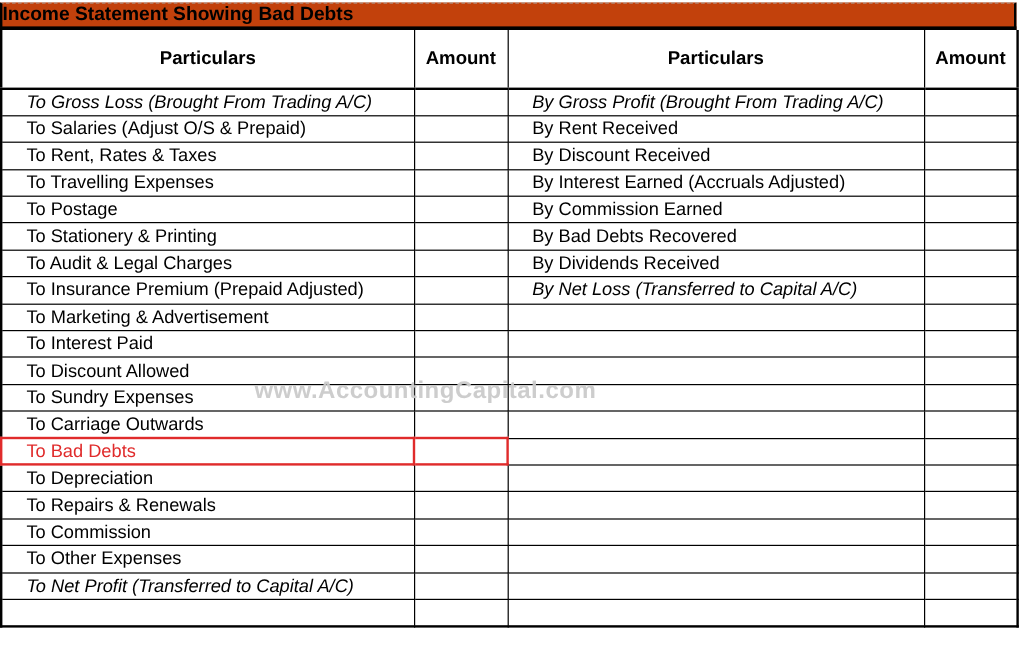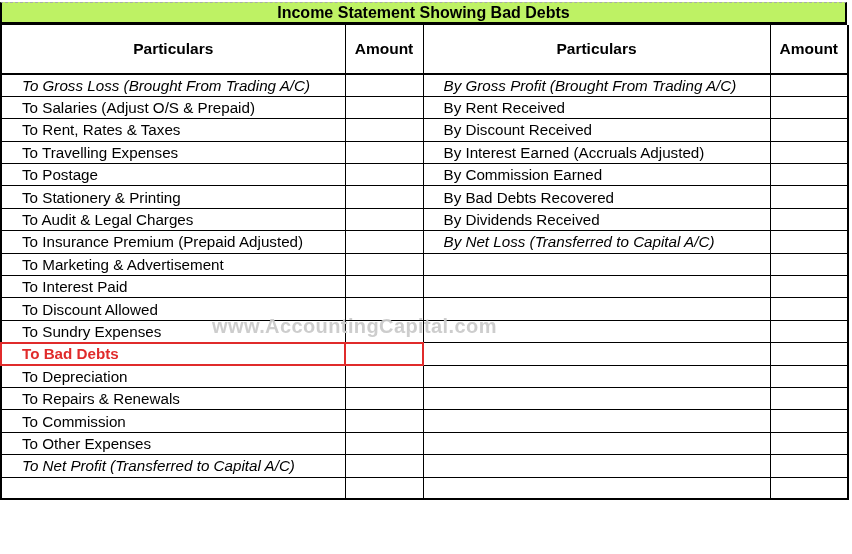--- a/index.html
+++ b/index.html
@@ -8,25 +8,25 @@
     font-family:"Liberation Sans", sans-serif; color:#000; overflow:hidden;
   }
   #frame { position:absolute; left:0; top:2px; width:847px; }
   .title-row {
     box-sizing:border-box;
     border-top:1px dashed #aaaaaa;
     border-left:2px solid #000;
     border-right:2px solid #000;
     border-bottom:3px solid #000;
     height:23px;
-    text-align:center;
+    text-align:left;
     font-weight:bold;
     font-size:16px;
     line-height:20px;
-    background:#bef264;
+    background:#c2410c;
   }
   table.ledger {
     border-collapse:collapse; table-layout:fixed; width:847px;
     border-left:2px solid #000; border-right:2px solid #000; border-bottom:2px solid #000;
     background:#fff;
   }
   table.ledger td { box-sizing:border-box; overflow:hidden; white-space:nowrap; }
   thead td {
     height:49px; font-weight:bold; font-size:15.5px; text-align:center;
     vertical-align:middle; border-bottom:2px solid #000;
@@ -37,21 +37,21 @@
     border:1px solid #000; padding:0;
   }
   td.particulars { padding-left:20px; text-align:left; }
   td.amount { text-align:right; padding-right:3px; }
   td.italic { font-style:italic; }
   td.hl {
     color:var(--hl,#e02b2b);
     border-top:2px solid var(--hl,#e02b2b);
     border-bottom:2px solid var(--hl,#e02b2b);
   }
-  td.hl-left  { border-left:2px solid var(--hl,#e02b2b); border-right:2px solid var(--hl,#e02b2b);font-weight:bold; }
+  td.hl-left  { border-left:2px solid var(--hl,#e02b2b); border-right:2px solid var(--hl,#e02b2b); }
   td.hl-right { border-left:2px solid var(--hl,#e02b2b); border-right:2px solid var(--hl,#e02b2b); }
   #watermark {
     position:absolute; left:212px; top:315px; width:228px; height:18px;
     text-align:center; font-weight:bold; font-size:20px; letter-spacing:0.4px;
     color:var(--wm,#cbcbcb); opacity:0.95; z-index:5; pointer-events:none;
   }
 </style>
 </head>
 <body>
 
@@ -142,20 +142,26 @@
             <td class="particulars"></td>
             <td class="amount"></td>
           </tr>
           <tr>
             <td class="particulars">To Sundry Expenses</td>
             <td class="amount"></td>
             <td class="particulars"></td>
             <td class="amount"></td>
           </tr>
           <tr>
+            <td class="particulars">To Carriage Outwards</td>
+            <td class="amount"></td>
+            <td class="particulars"></td>
+            <td class="amount"></td>
+          </tr>
+          <tr>
             <td class="particulars hl hl-left">To Bad Debts</td>
             <td class="amount hl hl-right"></td>
             <td class="particulars"></td>
             <td class="amount"></td>
           </tr>
           <tr>
             <td class="particulars">To Depreciation</td>
             <td class="amount"></td>
             <td class="particulars"></td>
             <td class="amount"></td>

